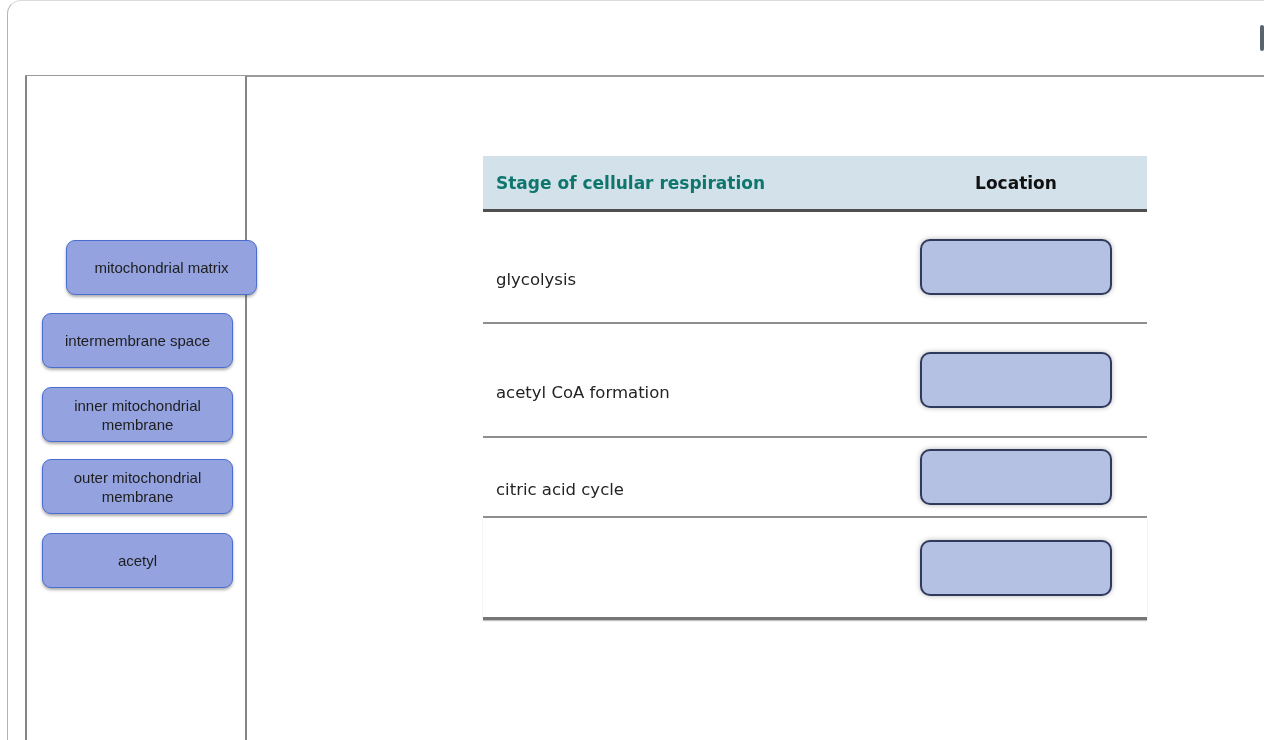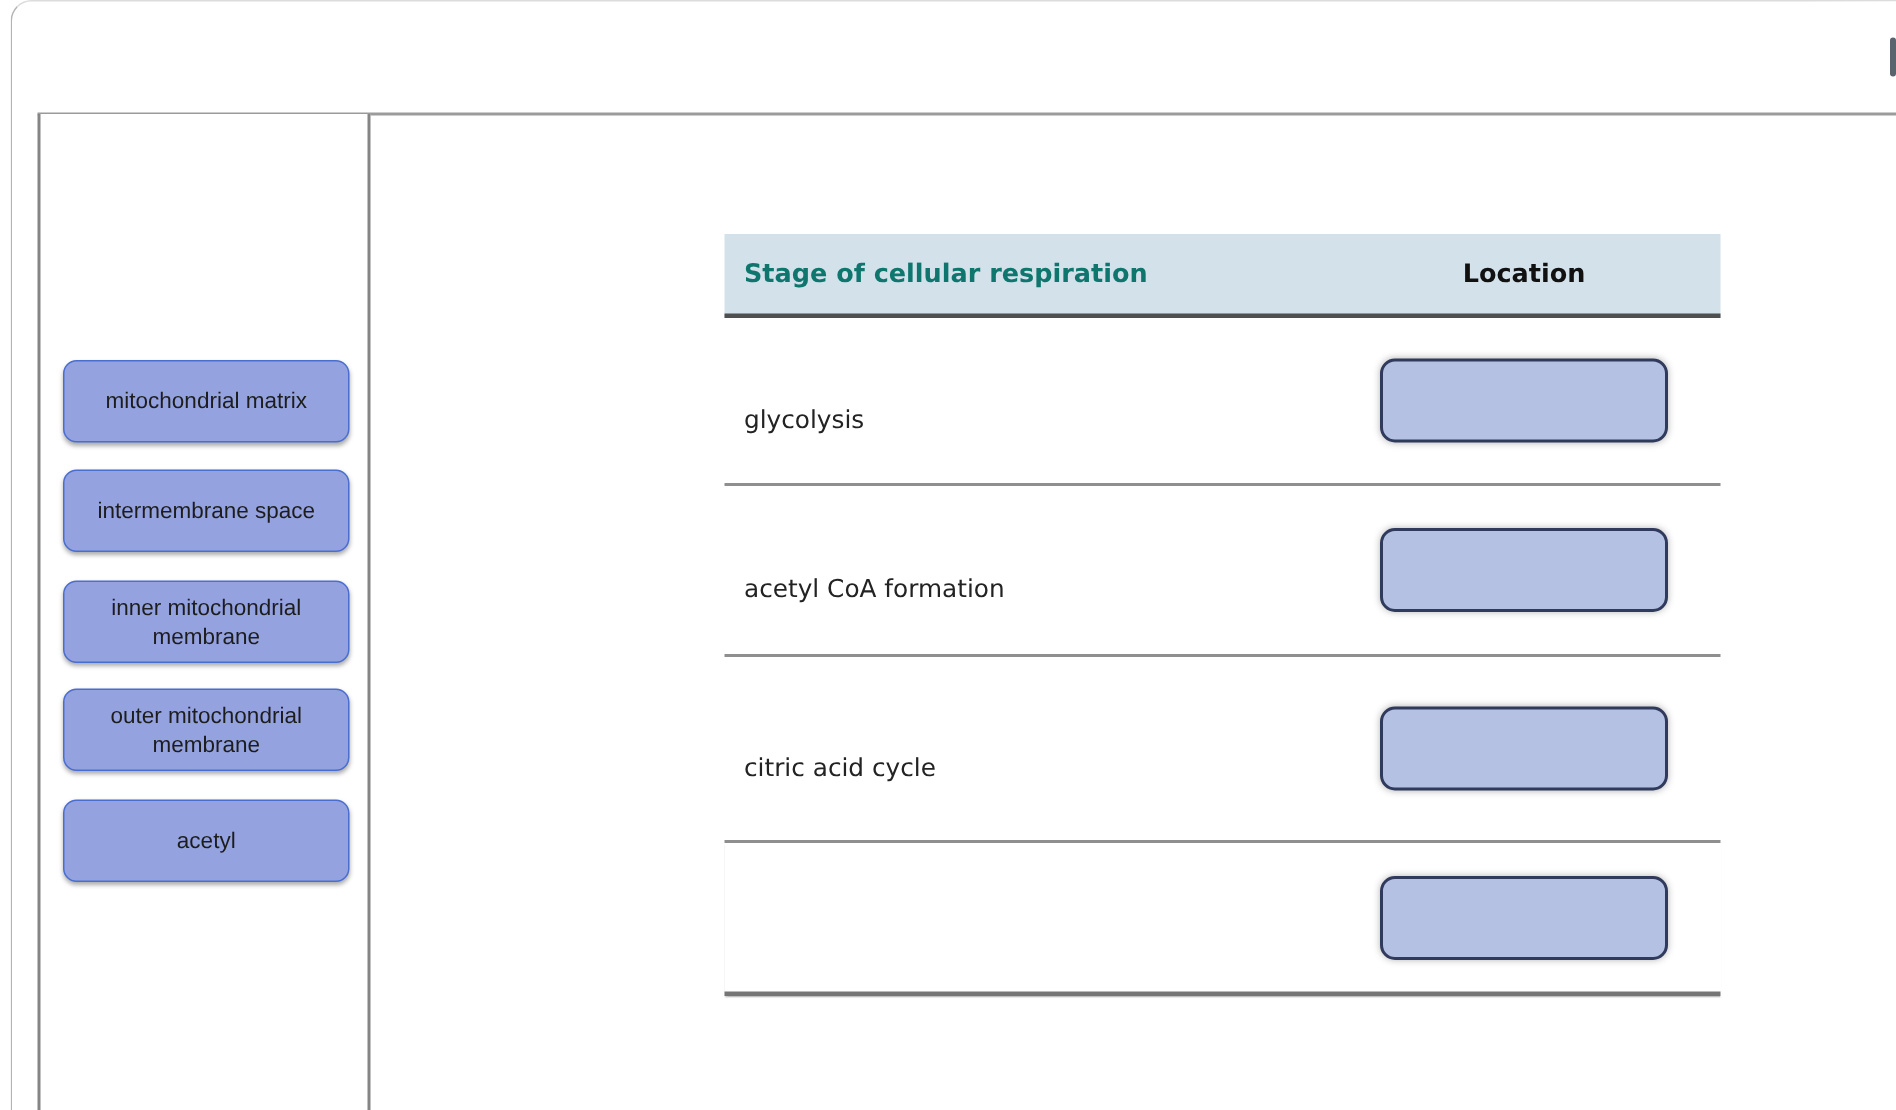--- a/index.html
+++ b/index.html
@@ -24,40 +24,40 @@
   
   .bank { position: absolute; left: 25px; top: 76px; width: 222px; height: 664px;
     border-left: 2px solid #858585; border-right: 2px solid #858585; background: #fff; }
 
   .token { position: absolute; left: 15px; width: 191px; min-height: 55px;
     background: #94a3e0; border: 1.5px solid #4a6ed0; border-radius: 9px;
     box-shadow: 0 2px 3px rgba(70,70,70,0.45);
     display: flex; align-items: center; justify-content: center; text-align: center;
     font-size: 15px; line-height: 19px; color: #1d1d1d; padding: 6px 8px;
     cursor: grab; }
-  .token.t0 { top: 164px; }
+  .token.t0 { top: 164px; margin-left: 24px; }
   .token.t1 { top: 237px; }
   .token.t2 { top: 311px; }
   .token.t3 { top: 383px; }
   .token.t4 { top: 457px; }
 
   
   .table { position: absolute; left: 483px; top: 156px; width: 664px; }
   .thead { height: 56px; background: #d3e1eb; border-bottom: 3px solid #4f4f4f;
     position: relative; display: flex; align-items: center; }
   .th-stage { padding-left: 13px; font-family: "DejaVu Sans", sans-serif;
     font-weight: bold; font-size: 17px; color: #0f766e; }
   .th-location { position: absolute; left: 437px; width: 192px; text-align: center;
     font-family: "DejaVu Sans", sans-serif; font-weight: bold; font-size: 17px; color: #111; }
 
   .trow { position: relative; display: flex; align-items: center;
     border-bottom: 2px solid #8f8f8f; }
   .trow.r0 { height: 112px; }
   .trow.r1 { height: 114px; }
-  .trow.r2 { height: 124px; }
+  .trow.r2 { height: 80px; }
   .trow.r3 { height: 102px; border-bottom: 3px solid #767676;
     box-shadow: 0 1px 1px rgba(0,0,0,0.25); }
 
   .stage-label { padding-left: 13px; font-family: "DejaVu Sans", sans-serif;
     font-size: 16.5px; color: #232323; margin-top: 24px; }
 
   .slot { position: absolute; left: 437px; top: 50%; transform: translateY(-50%);
     width: 192px; height: 56px; background: #b5c1e3;
     border: 2px solid #303a5c; border-radius: 10px;
     box-shadow: 0 0 5px rgba(40,40,40,0.35); cursor: pointer; }

